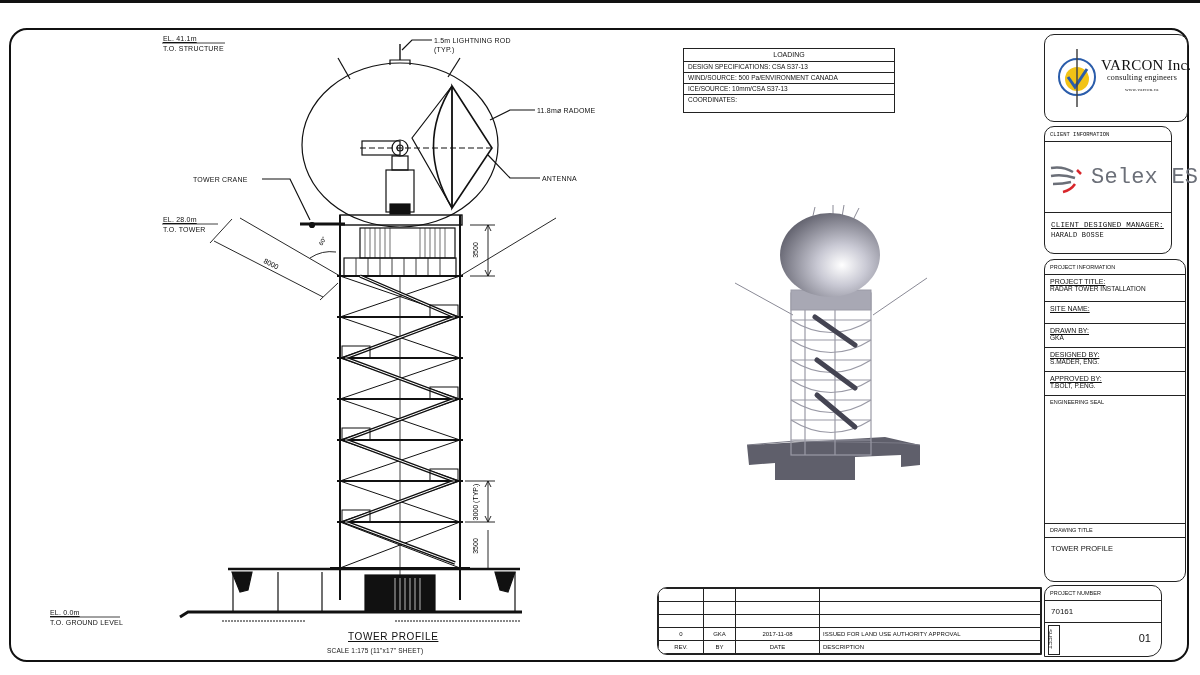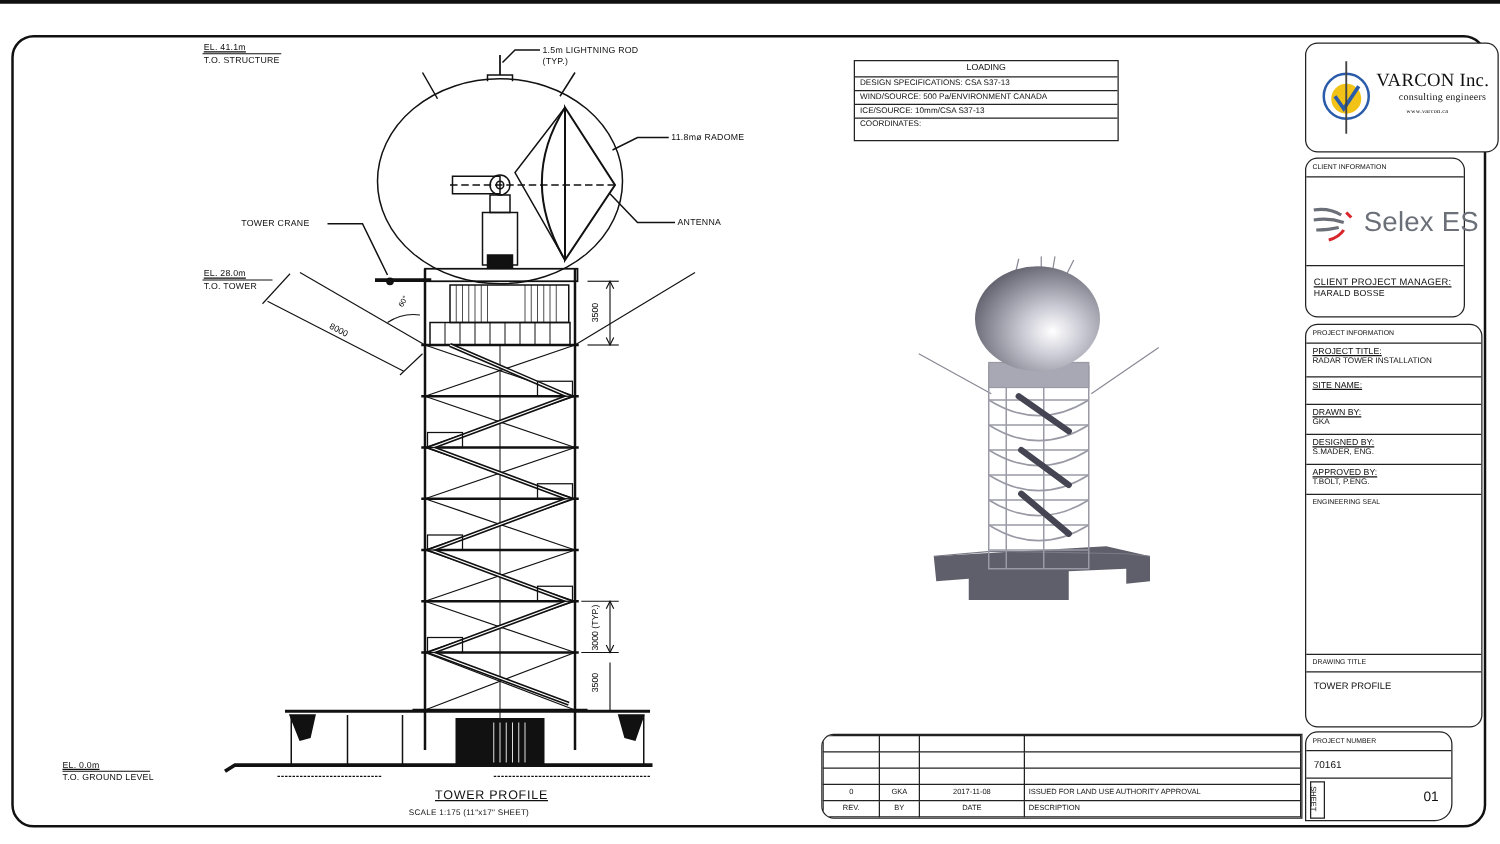--- a/index.html
+++ b/index.html
@@ -246,45 +246,45 @@
 
   <rect x="86" y="85" width="80" height="20" fill="#a8a8b4" stroke="#9a9aa6"></rect>
 
   <g stroke="#444452" stroke-width="5" fill="none" stroke-linecap="round">
     <path d="M110 112 L150 140 M112 155 L150 183 M112 190 L150 222"></path>
   </g>
 
   <ellipse cx="125" cy="50" rx="50" ry="42" fill="url(#sph)"></ellipse>
 </svg>
 
-<div class="tb" style="left:1044px;top:34px;width:155px;height:88px;">
+<div class="tb" style="left:1044px;top:34px;width:144px;height:88px;">
   <svg style="left:8px;top:12px;" width="48" height="64" viewBox="0 0 48 64">
     <circle cx="24" cy="30" r="18" fill="none" stroke="#2a5caa" stroke-width="2"></circle>
     <circle cx="24" cy="32" r="12" fill="#f2c316"></circle>
     <path d="M15 30 L22 40 L34 22" stroke="#2a5caa" stroke-width="3" fill="none"></path>
     <line x1="24" y1="2" x2="24" y2="60" stroke="#444" stroke-width="1.5"></line>
   </svg>
   <div class="t" style="left:56px;top:22px;font-family:'Liberation Serif',serif;font-size:15px;line-height:16px;">VARCON Inc.</div>
-  <div class="t" style="left:74px;top:38px;font-family:'Liberation Serif',serif;font-size:8px;">consulting engineers</div>
+  <div class="t" style="left:62px;top:38px;font-family:'Liberation Serif',serif;font-size:8px;">consulting engineers</div>
   <div class="t" style="left:80px;top:50px;font-family:'Liberation Serif',serif;font-size:5px;">www.varcon.ca</div>
 </div>
 
-<div class="tb" style="left:1044px;top:126px;width:128px;height:128px;">
+<div class="tb" style="left:1044px;top:126px;width:128px;height:128px;font-family:Liberation Mono, monospace;">
   <div class="cap">CLIENT INFORMATION</div>
   <div style="position:absolute;left:0;top:15px;width:100%;height:70px;border-bottom:1px solid #222;">
     <svg style="left:4px;top:20px;" width="36" height="32" viewBox="0 0 36 32">
       <path d="M2 6 Q14 4 24 10" stroke="#6b6f78" stroke-width="2.5" fill="none"></path>
       <path d="M2 14 Q14 12 26 16" stroke="#6b6f78" stroke-width="2.5" fill="none"></path>
       <path d="M4 22 Q14 22 22 20" stroke="#6b6f78" stroke-width="2.5" fill="none"></path>
       <path d="M28 8 L32 12" stroke="#d8262b" stroke-width="2.5"></path>
       <path d="M26 22 Q22 28 14 30" stroke="#d8262b" stroke-width="2.5" fill="none"></path>
     </svg>
     <div class="t" style="left:46px;top:24px;font-size:22px;line-height:24px;color:#6b6f78;">Selex ES</div>
   </div>
-  <div class="t u" style="left:6px;top:94px;font-size:7.5px;">CLIENT PROJECT MANAGER:</div>
+  <div class="t u" style="left:6px;top:94px;font-size:7.5px;">CLIENT DESIGNED MANAGER:</div>
   <div class="t" style="left:6px;top:104px;font-size:7px;">HARALD BOSSE</div>
 </div>
 
 <div class="tb" style="left:1044px;top:259px;width:142px;height:323px;">
   <div class="cap">PROJECT INFORMATION</div>
   <div class="fld" style="height:27px;">
     <div class="lbl">PROJECT TITLE:</div>
     <div>RADAR TOWER INSTALLATION</div>
   </div>
   <div class="fld" style="height:22px;">

